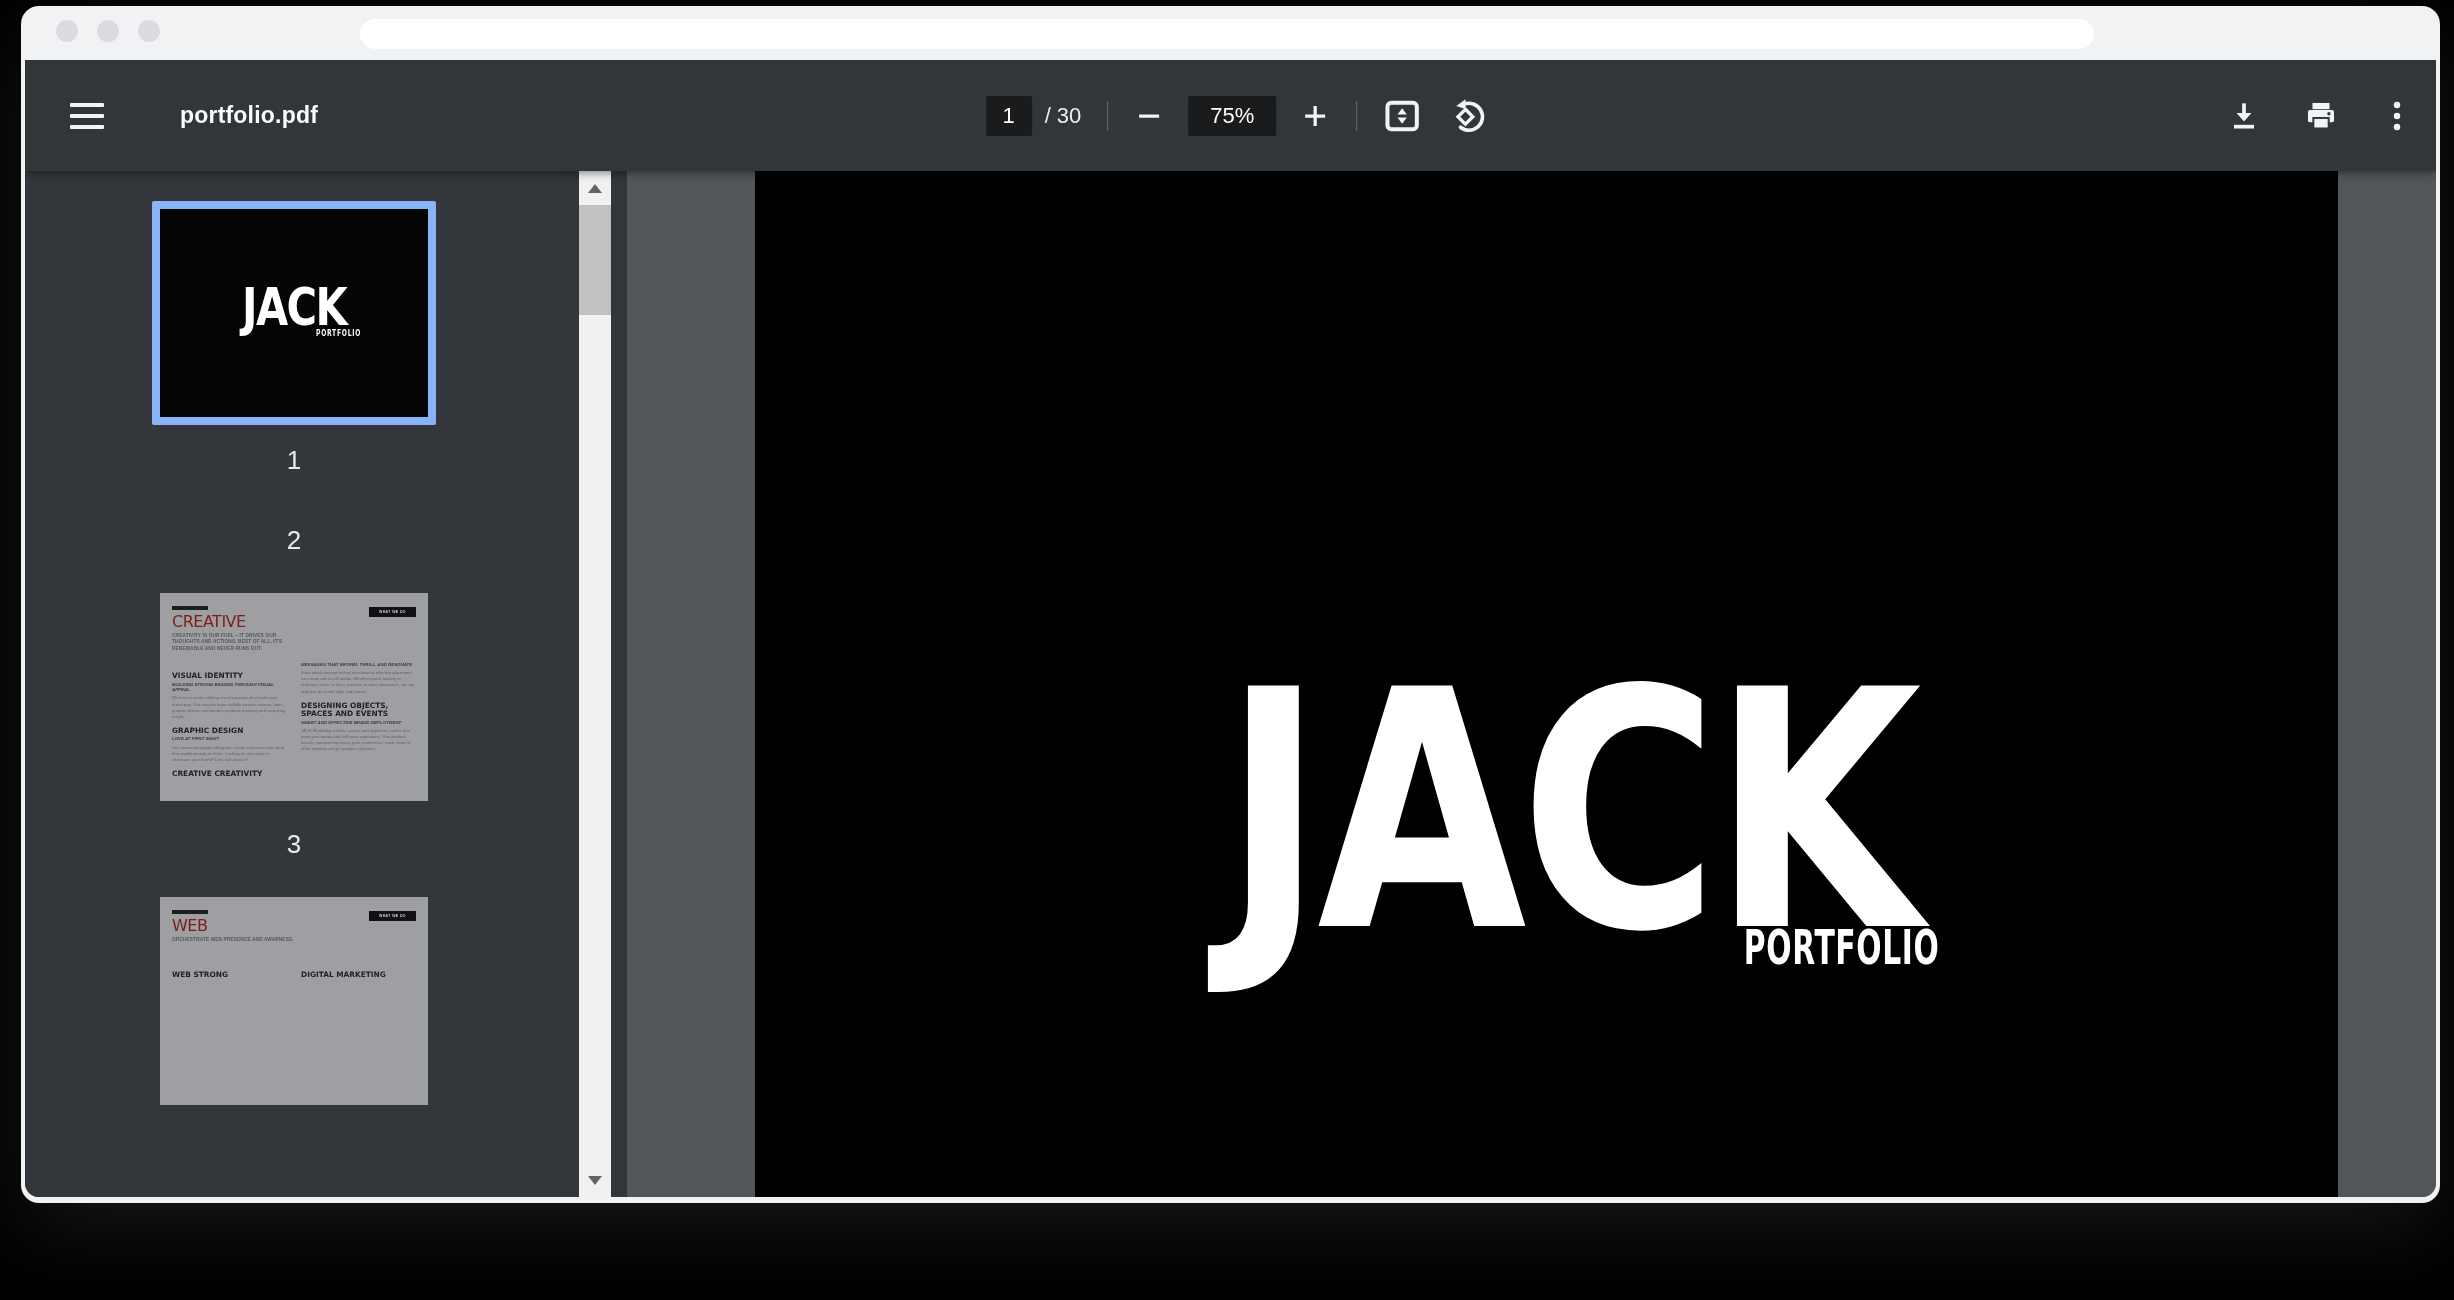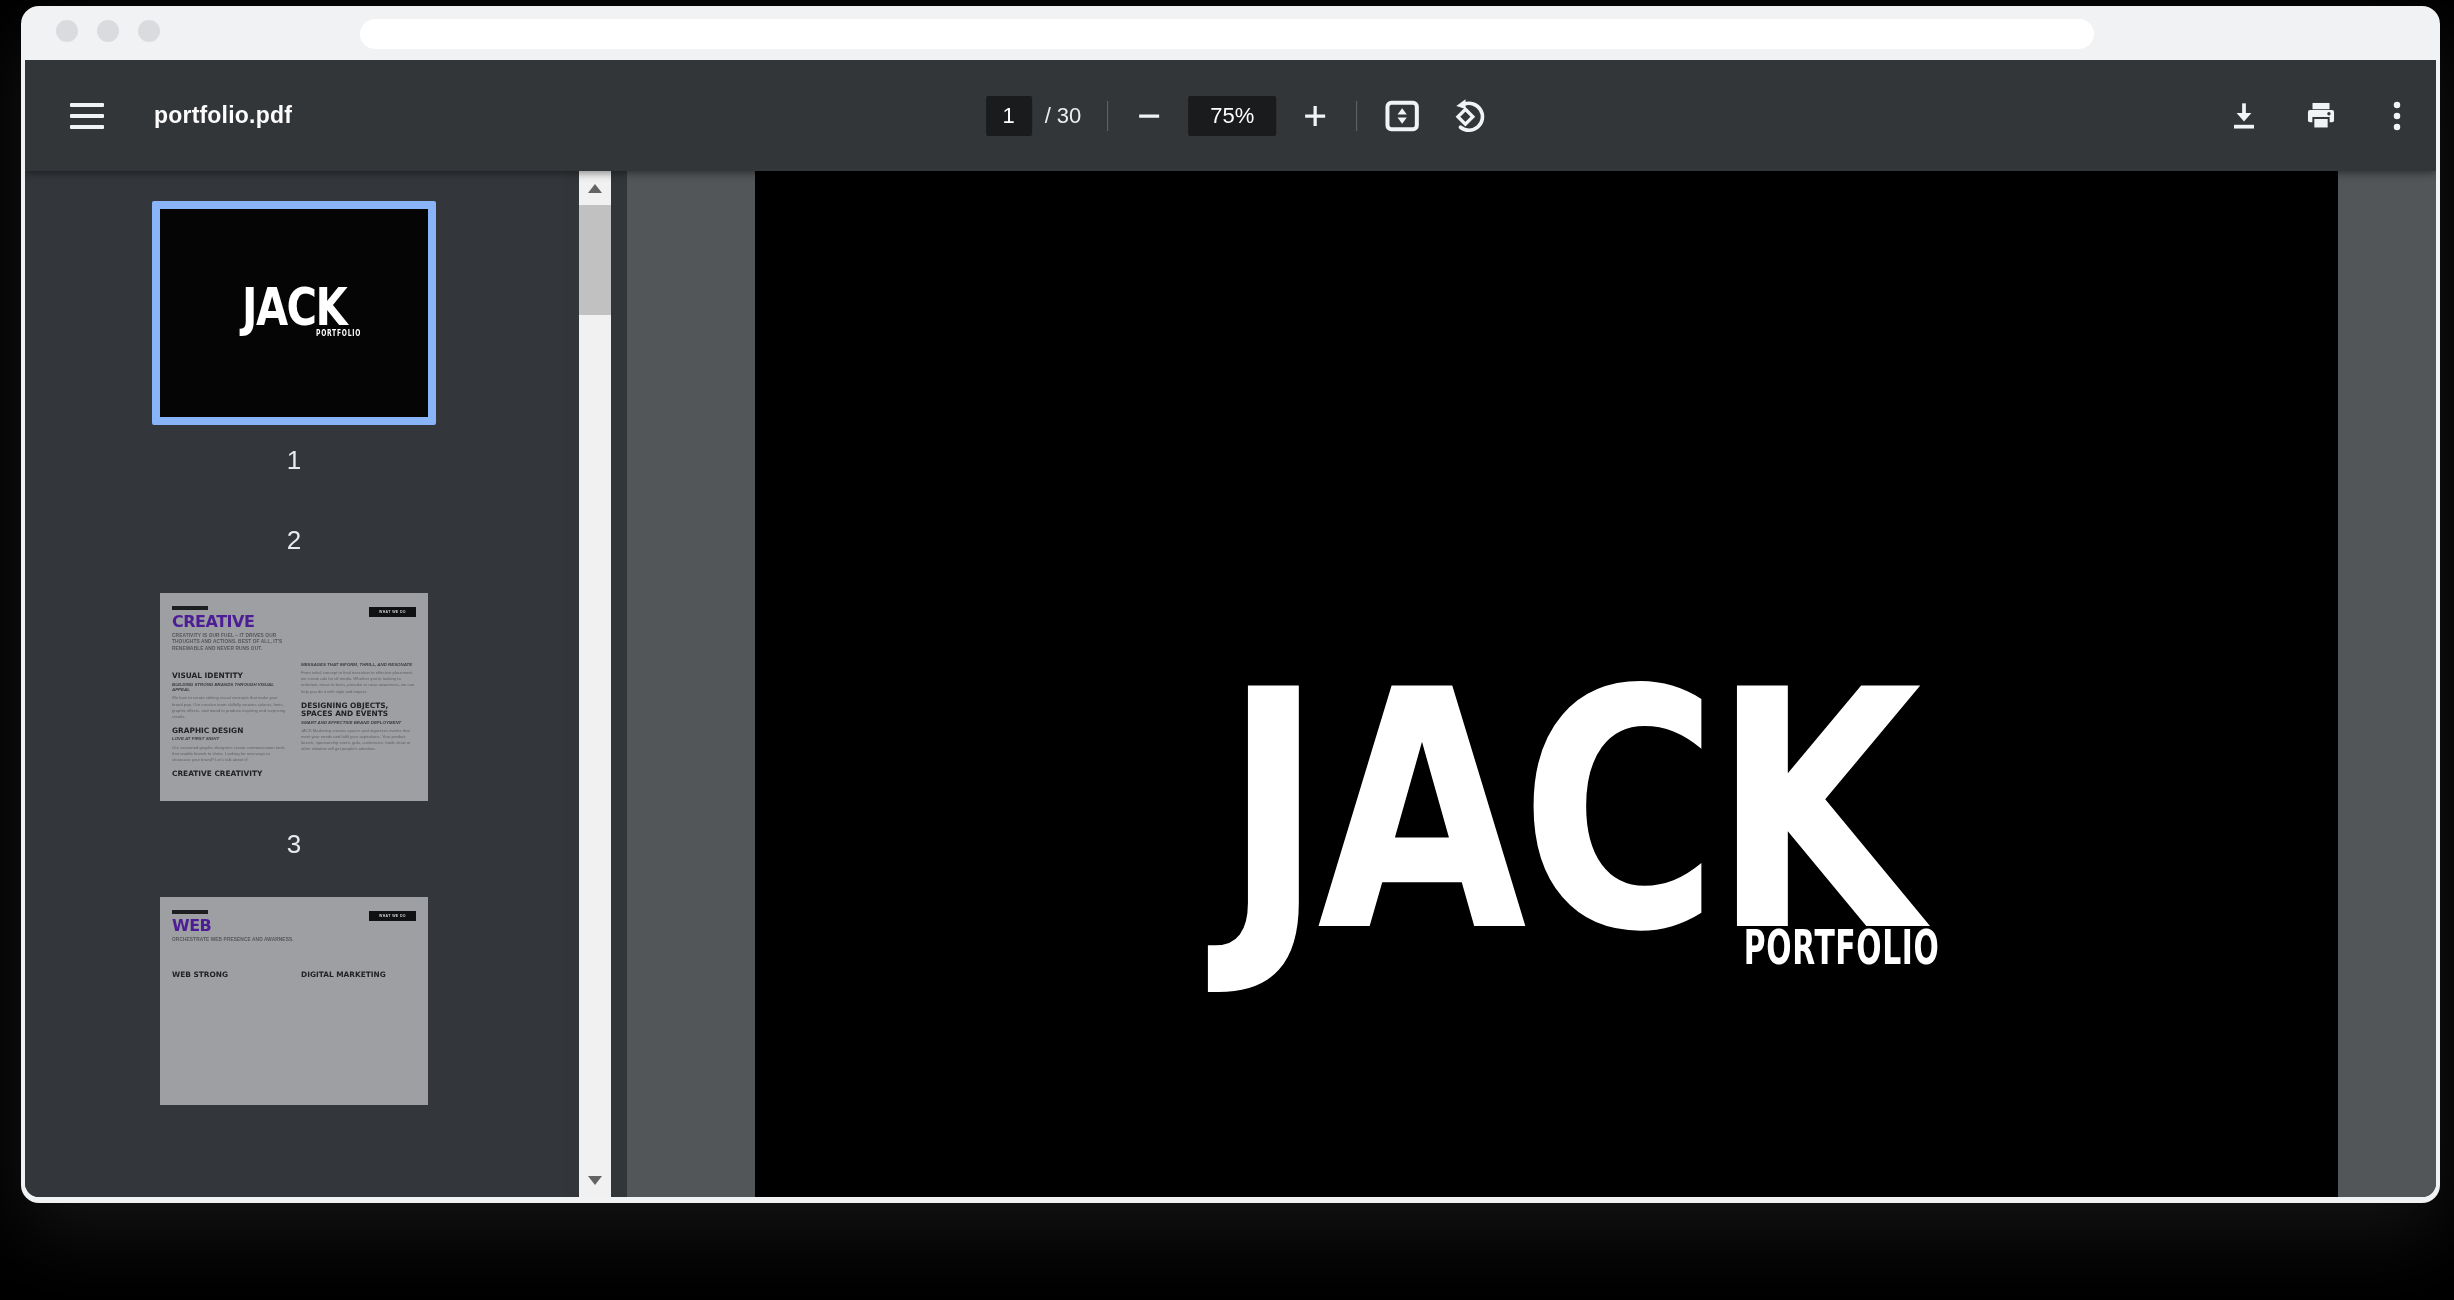--- a/index.html
+++ b/index.html
@@ -14,21 +14,21 @@
   .traffic-lights span{width:22px;height:22px;border-radius:50%;background:#d9dbde;display:block;}
   .address-pill{position:absolute;left:339px;top:13px;width:1734px;height:30px;background:#ffffff;border-radius:15px;}
 
   
   .app{position:absolute;left:4px;top:54px;right:4px;bottom:6px;background:#323639;
     border-radius:0 0 14px 14px;overflow:hidden;display:flex;flex-direction:column;}
 
   
   .pdf-toolbar{position:relative;height:111px;background:#323639;flex:0 0 auto;z-index:5;
     box-shadow:0 2px 8px rgba(0,0,0,.45);color:#f1f3f4;}
-  .tb-left{position:absolute;left:45px;top:0;height:100%;display:flex;align-items:center;gap:50px;}
+  .tb-left{position:absolute;left:45px;top:0;height:100%;display:flex;align-items:center;gap:76px;}
   .hamburger{width:34px;height:26px;display:flex;flex-direction:column;justify-content:space-between;cursor:pointer;}
   .hamburger i{display:block;height:4px;background:#f1f3f4;border-radius:1px;}
   .doc-title{font-size:23px;font-weight:700;letter-spacing:.2px;color:#fcfcfd;}
   .tb-center{position:absolute;left:50%;top:0;height:100%;transform:translateX(-50%);
     display:flex;align-items:center;margin-left:6px;}
   .pgbox{width:46px;height:40px;background:#191b1c;border-radius:2px;color:#fff;font-size:22px;
     display:flex;align-items:center;justify-content:center;}
   .pgtotal{font-size:22px;color:#eceff1;margin-left:13px;}
   .tb-sep{width:1px;height:30px;background:#64686c;margin:0 26px;}
   .tb-btn{background:none;border:none;padding:0;margin:0;display:flex;align-items:center;justify-content:center;cursor:pointer;}
@@ -86,21 +86,21 @@
   .ph-glasses{right:60px;bottom:6px;width:58px;height:16px;border:3px solid #3a342c;border-radius:8px;transform:rotate(14deg);background:transparent;}
   .ph-cup{left:150px;top:92px;width:30px;height:30px;border-radius:50%;background:#2e2a26;}
   .ph-shade{left:0;top:0;right:0;bottom:0;background:rgba(38,32,28,.18);}
   .photo-overlay{position:absolute;left:30px;top:72px;color:rgba(255,255,255,.88);
     font-family:"DejaVu Sans",sans-serif;font-weight:800;font-size:30px;line-height:.95;
     letter-spacing:-1px;transform:scaleX(.85);transform-origin:left;}
 
   
   .doc-mini{background:#9d9fa2;padding:13px 12px;color:#2a2b2d;}
   .doc-rule{width:36px;height:4px;background:#1d1e20;margin-bottom:3px;}
-  .doc-big-title{font-family:"DejaVu Sans",sans-serif;font-weight:700;font-size:16px;letter-spacing:-.5px;color:#4c1d95;line-height:1.1;}
+  .doc-big-title{font-family:"DejaVu Sans",sans-serif;font-weight:400;font-size:16px;letter-spacing:-.5px;color:#7f1d1d;line-height:1.1;}
   .doc-intro{margin-top:2px;width:126px;font-size:4.8px;line-height:1.35;color:#55575a;font-weight:600;letter-spacing:.1px;}
   .doc-badge{position:absolute;right:12px;top:14px;background:#101113;color:#cfd1d3;font-size:3.5px;
     padding:3px 10px;letter-spacing:.4px;font-weight:700;}
   .doc-cols{display:flex;gap:14px;margin-top:10px;}
   .doc-col{width:116px;}
   .doc-h{font-family:"DejaVu Sans",sans-serif;font-weight:800;font-size:7.4px;color:#222326;line-height:1.15;margin-top:7px;}
   .doc-h:first-child{margin-top:10px;}
   .doc-sub{font-size:4.4px;font-weight:800;font-style:italic;color:#3a3b3e;line-height:1.3;margin-top:1px;}
   .doc-body{font-size:4.2px;line-height:1.45;color:#606265;margin-top:2.5px;}
 

